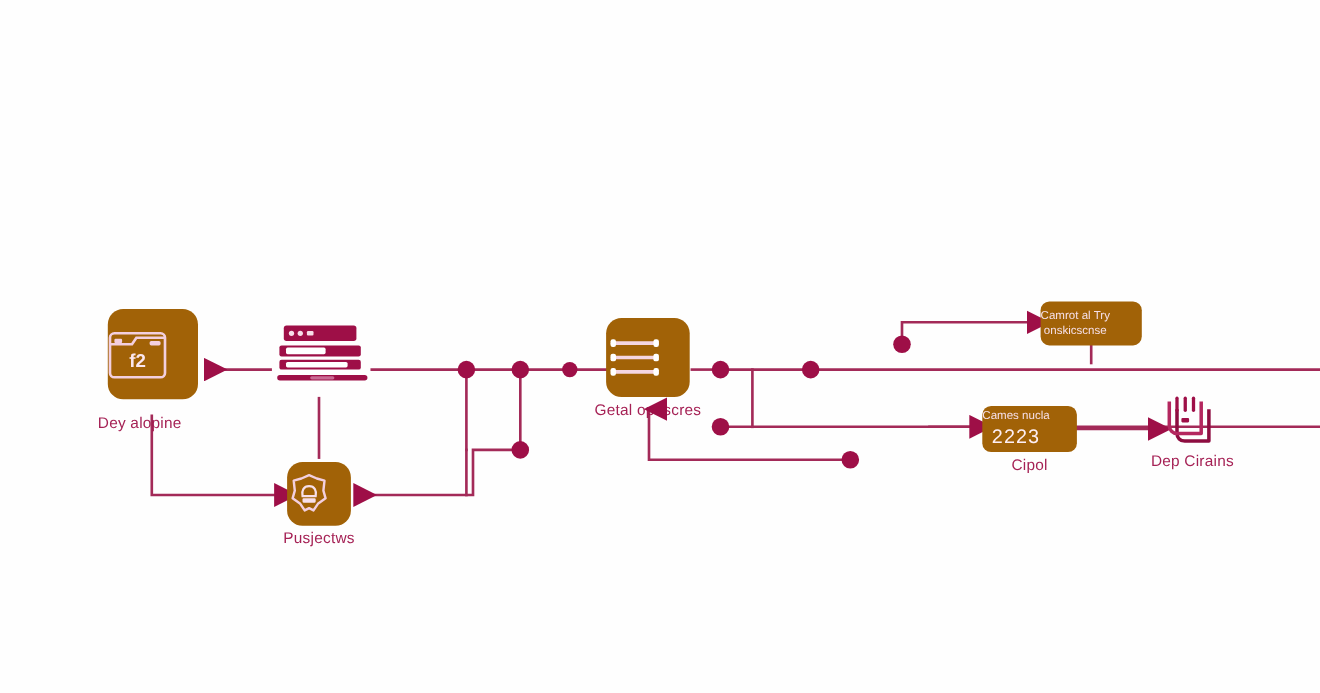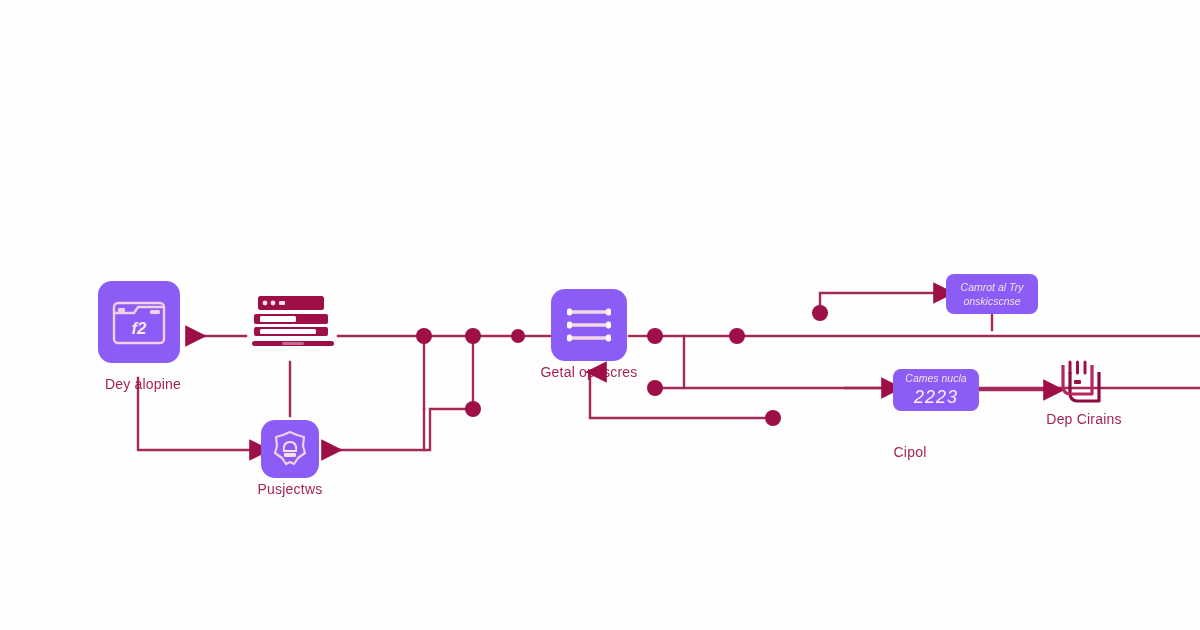--- a/index.html
+++ b/index.html
@@ -22,25 +22,24 @@
   svg.wires {
     position: absolute;
     left: 0;
     top: 0;
     width: 1200px;
     height: 630px;
   }
   .chip {
     position: absolute;
     border-radius: 12px;
-    background: #8b5cf6;
+    background: #a16207;
     display: flex;
     align-items: center;
-    justify-content: center;
-    font-style: italic;
+    justify-content: flex-start;
   }
   .chip.soft { border-radius: 14px; }
   .nodelabel {
     position: absolute;
     text-align: center;
     color: #9E0F47;
     font-size: 14px;
     letter-spacing: .2px;
     white-space: nowrap;
     opacity: .92;
@@ -136,21 +135,21 @@
 
   <div class="chip soft" style="left:98px; top:281px; width:82px; height:82px;">
     <svg width="54" height="46" viewBox="0 0 54 46">
       <rect x="2" y="4" width="50" height="40" rx="4" fill="none" stroke="#f3cfdf" stroke-width="2.4"></rect>
       <path d="M2,14 L22,14 L26,8 L52,8" fill="none" stroke="#f3cfdf" stroke-width="2.4"></path>
       <rect x="6" y="9" width="7" height="4" rx="1" fill="#f3cfdf"></rect>
       <rect x="38" y="11" width="10" height="4" rx="1.5" fill="#f3cfdf"></rect>
       <text x="27" y="35" text-anchor="middle" fill="#fbe7ef" font-family="'Liberation Sans', sans-serif" font-size="17" font-weight="bold">f2</text>
     </svg>
   </div>
-  <div class="nodelabel" style="left:82px; top:376px; width:122px;">Dey alopine</div>
+  <div class="nodelabel" style="left:66px; top:376px; width:122px;">Dey alopine</div>
 
   <div class="plainicon" style="left:250px; top:294px;">
     <svg width="86" height="66" viewBox="0 0 86 66">
       <rect x="8" y="2" width="66" height="14" rx="2.5" fill="#9E0F47"></rect>
       <circle cx="15" cy="9" r="2.4" fill="#f7dfea"></circle>
       <circle cx="23" cy="9" r="2.4" fill="#f7dfea"></circle>
       <rect x="29" y="7" width="6" height="4" rx="1" fill="#f7dfea"></rect>
       <rect x="4" y="20" width="74" height="10" rx="2" fill="#9E0F47"></rect>
       <rect x="4" y="33" width="74" height="9" rx="2" fill="#9E0F47"></rect>
       <rect x="10" y="22" width="36" height="6" rx="1.5" fill="#ffffff"></rect>
@@ -194,21 +193,21 @@
       <span>onskicscnse</span>
     </div>
   </div>
 
   <div class="chip" style="left:893px; top:369px; width:86px; height:42px; border-radius:8px;">
     <div class="boxtext">
       <span>Cames nucla</span>
       <span class="big">2223</span>
     </div>
   </div>
-  <div class="nodelabel" style="left:860px; top:414px; width:100px;margin-top:30px;">Cipol</div>
+  <div class="nodelabel" style="left:886px; top:414px; width:100px;">Cipol</div>
 
   <div class="plainicon" style="left:1056px; top:358px;">
     <svg width="54" height="52" viewBox="0 0 54 52">
       <path d="M14,14 L14,36 C14,40 17,43 21,43 L43,43 L43,14" fill="none" stroke="#8d0c40" stroke-width="3.2" stroke-linejoin="round"></path>
       <path d="M7,7 L7,29 C7,33 10,36 14,36 L36,36 L36,7" fill="none" stroke="#b4275f" stroke-width="3.2" stroke-linejoin="round"></path>
       <g stroke="#9E0F47" stroke-width="3" stroke-linecap="round">
         <line x1="14" y1="4" x2="14" y2="15"></line>
         <line x1="21.5" y1="4" x2="21.5" y2="15"></line>
         <line x1="29" y1="4" x2="29" y2="15"></line>
       </g>

